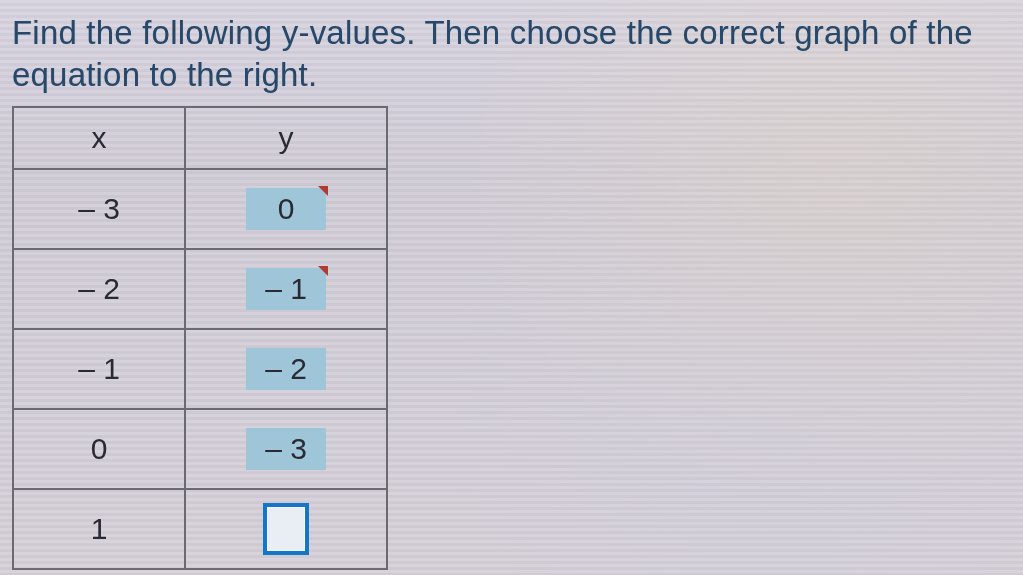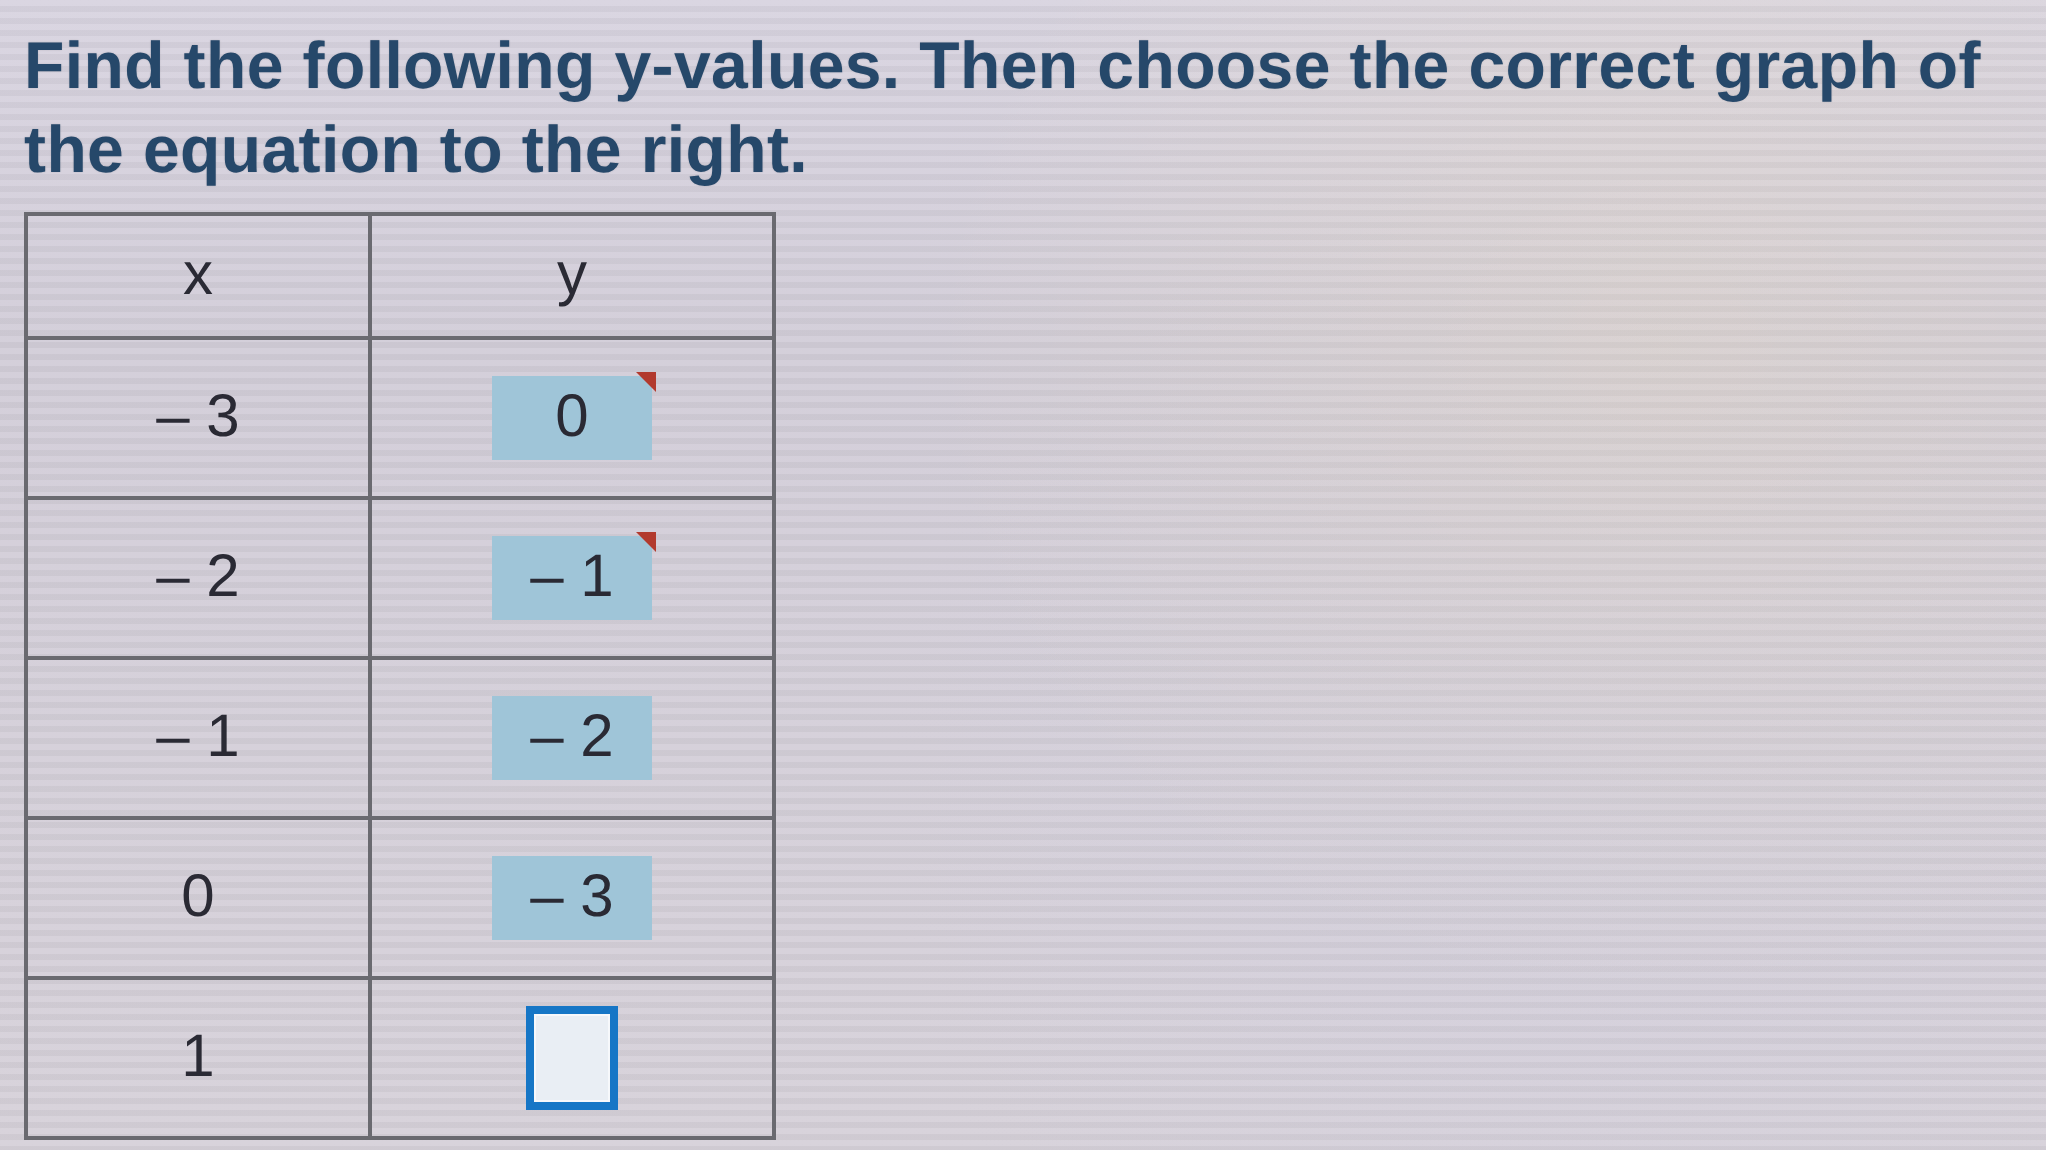--- a/index.html
+++ b/index.html
@@ -26,21 +26,21 @@
     pointer-events: none;
   }
   .wrap {
     position: relative;
     padding: 10px 10px 0 8px;
   }
   .instruction {
     color: #26486a;
     font-size: 33px;
     line-height: 1.28;
-    font-weight: 700;
+    font-weight: 400;
     letter-spacing: 0.2px;
     margin: 2px 4px 10px 4px;
     text-shadow: 0 0 1px rgba(0,0,0,0.15);
   }
   table.xy {
     border-collapse: collapse;
     margin-left: 4px;
     margin-top: 4px;
     background: transparent;
   }

